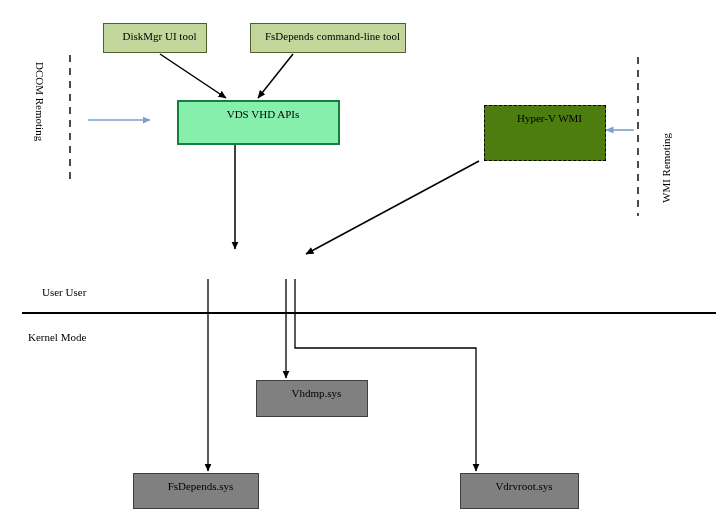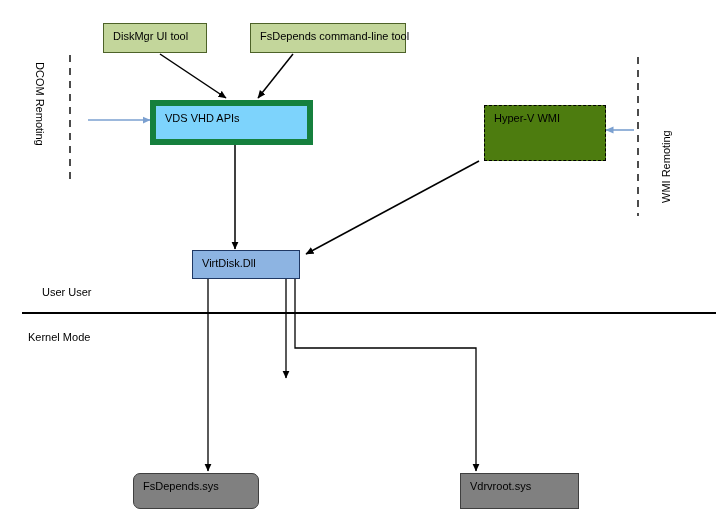--- a/index.html
+++ b/index.html
@@ -5,40 +5,42 @@
   html, body {
     margin: 0;
     padding: 0;
     background: #ffffff;
   }
   #diagram-root {
     position: relative;
     width: 720px;
     height: 528px;
     background: #ffffff;
-    font-family: Liberation Sans, sans-serif;
+    font-family: Liberation Serif, serif;
     overflow: hidden;
+    text-align: center;
   }
   .node {
     position: absolute;
     box-sizing: border-box;
     display: block;
     font-size: 11px;
     color: #000000;
     line-height: 1.15;
     padding: 6px 0 0 9px;
     white-space: nowrap;
   }
   .node-green {
     background: #c3d69b;
     border: 1px solid #4d6228;
   }
   .node-bluelight {
-    background: #7dd3fc;
-    border: 6px solid #15803d;
+    background: #86efac;
+    border: 2px solid #15803d;
+    margin-left: 27px;
   }
   .node-blue {
     background: #8db4e2;
     border: 1px solid #1f3864;
   }
   .node-peach {
     background: #4d7c0f;
     border: 1px dashed #000000;
   }
   .node-gray {
@@ -119,26 +121,26 @@
   </div>
 
   <div class="node node-bluelight" style="left:150px; top:100px; width:163px; height:45px;">
     <span>VDS VHD APIs</span>
   </div>
 
   <div class="node node-peach" style="left:484px; top:105px; width:122px; height:56px;">
     <span>Hyper-V WMI</span>
   </div>
 
-  <div class="node node-blue" style="left:192px; top:250px; width:108px; height:29px;">
-    <span>VirtDisk.Dll</span>
+
+  <div class="node node-gray" style="left:256px; top:380px; width:112px; height:37px;">
+    <span>Vhdmp.sys</span>
   </div>
 
-
-  <div class="node node-gray" style="left:133px; top:473px; width:126px; height:36px;border-radius:7px;">
+  <div class="node node-gray" style="left:133px; top:473px; width:126px; height:36px;">
     <span>FsDepends.sys</span>
   </div>
 
   <div class="node node-gray" style="left:460px; top:473px; width:119px; height:36px;">
     <span>Vdrvroot.sys</span>
   </div>
 
   <div class="vlabel vlabel-dcom" style="left:46px; top:62px;">
     <span>DCOM Remoting</span>
   </div>

